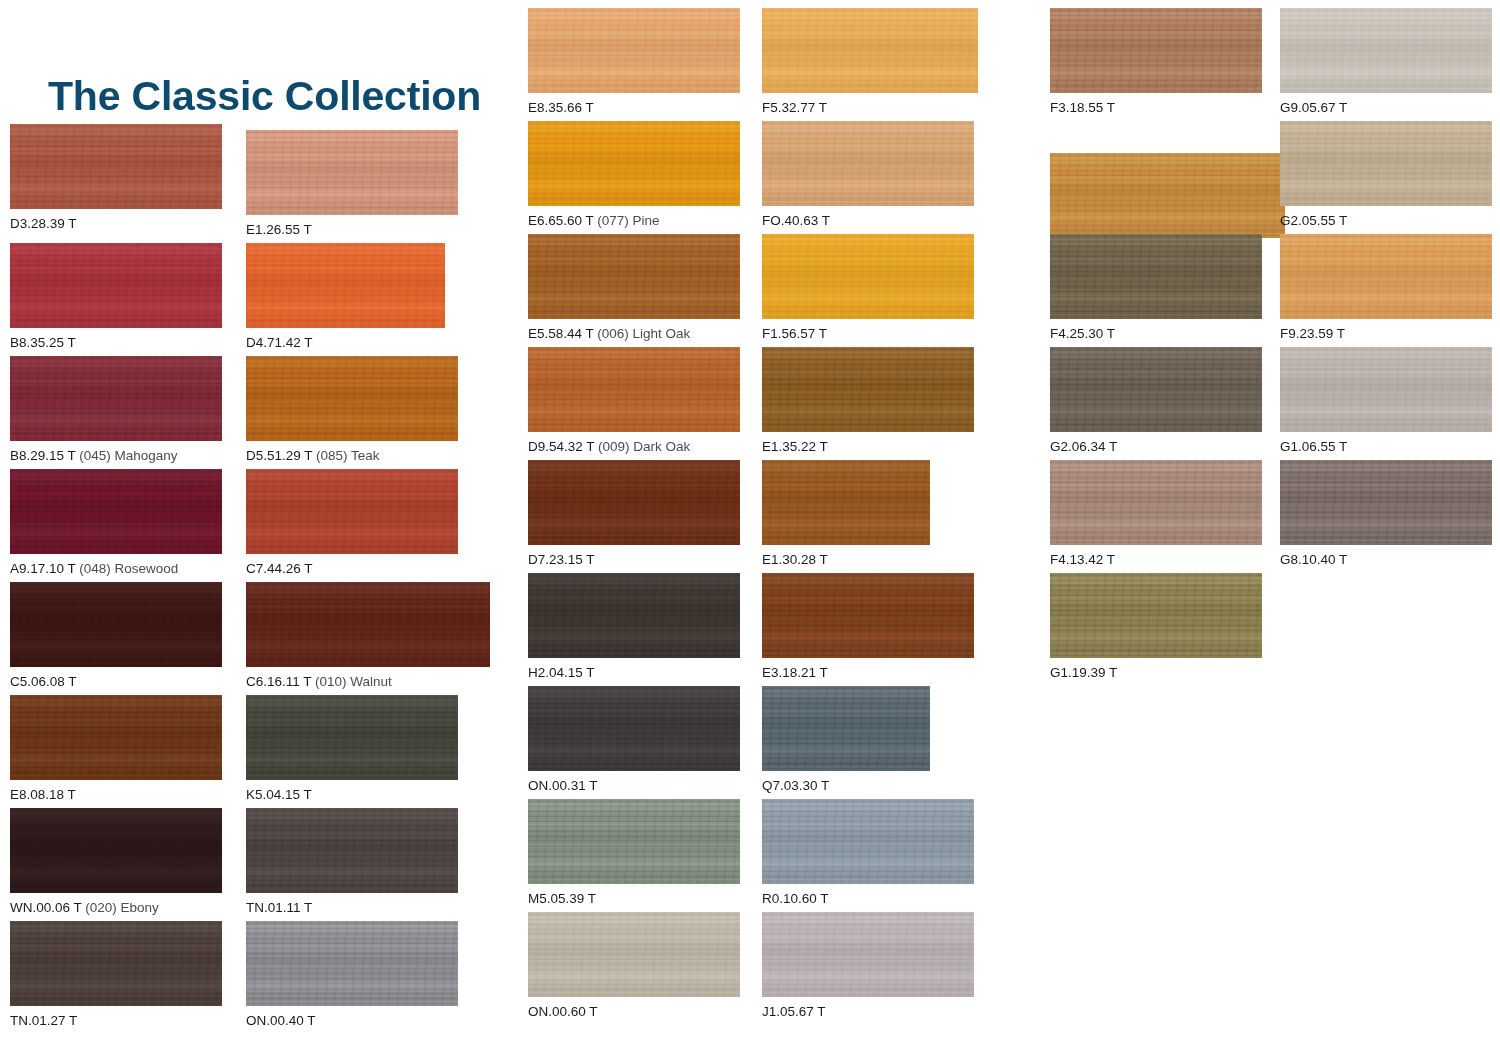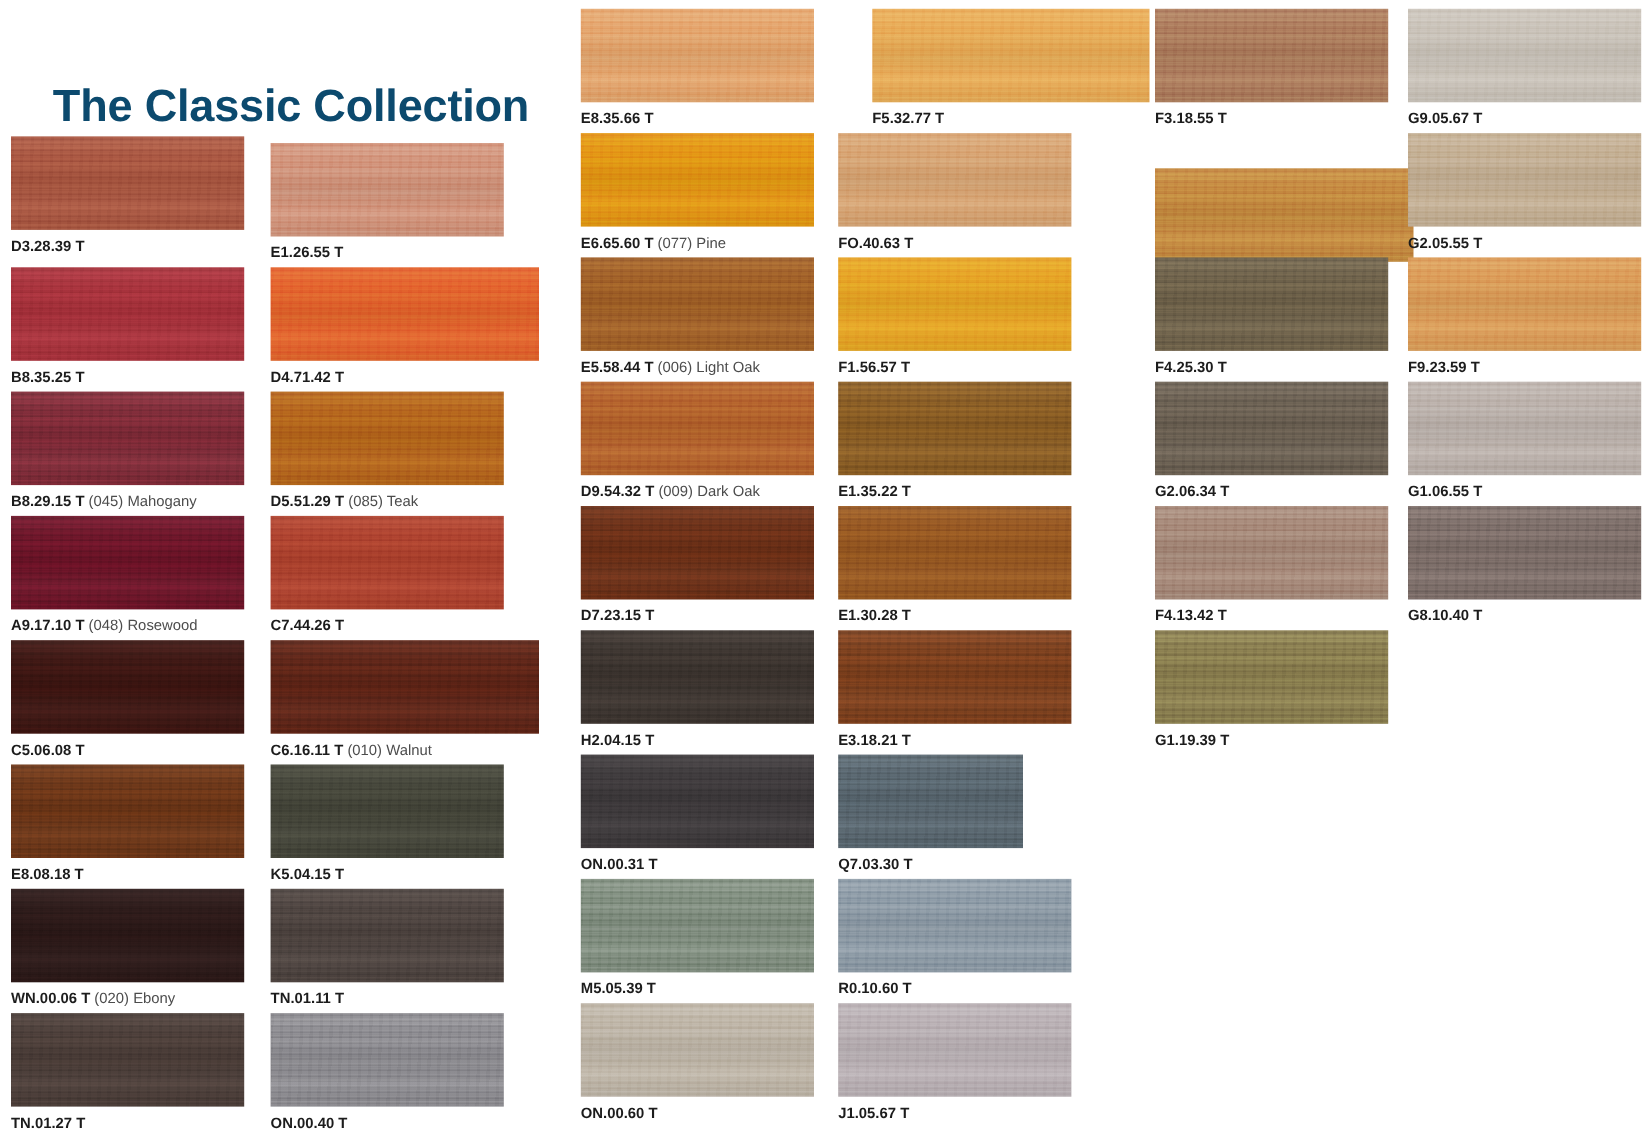--- a/index.html
+++ b/index.html
@@ -97,21 +97,21 @@
     );
   }
   .swatch-label {
     margin-top: 7px;
     font-size: 13.5px;
     line-height: 16px;
     color: #1c1c1c;
     white-space: nowrap;
   }
   .swatch-label .code {
-    font-weight: bold;
+    font-weight: normal;
   }
   .swatch-label .name {
     color: #4c4c4c;
   }
 </style>
 </head>
 <body>
 
 <h1 id="page-title">The Classic Collection</h1>
 
@@ -172,21 +172,21 @@
       </div>
       <div class="swatch-label"><span class="code">TN.01.27 T</span></div>
     </div>
     <div class="swatch-cell" style="left: 246px; top: 130px; width: 212px;">
       <div class="swatch-chip" style="height: 85px; background-color: rgb(210, 147, 122);">
         <div class="grain"></div>
         <div class="sheen"></div>
       </div>
       <div class="swatch-label"><span class="code">E1.26.55 T</span></div>
     </div>
-    <div class="swatch-cell" style="left: 246px; top: 243px; width: 244px;">
+    <div class="swatch-cell" style="left: 246px; top: 243px; width: 199px;">
       <div class="swatch-chip" style="height: 85px; background-color: rgb(228, 98, 42);">
         <div class="grain"></div>
         <div class="sheen"></div>
       </div>
       <div class="swatch-label"><span class="code">D4.71.42 T</span></div>
     </div>
     <div class="swatch-cell" style="left: 246px; top: 356px; width: 212px;">
       <div class="swatch-chip" style="height: 85px; background-color: rgb(181, 100, 25);">
         <div class="grain"></div>
         <div class="sheen"></div>
@@ -284,21 +284,21 @@
       </div>
       <div class="swatch-label"><span class="code">M5.05.39 T</span></div>
     </div>
     <div class="swatch-cell" style="left: 528px; top: 912px; width: 212px;">
       <div class="swatch-chip" style="height: 85px; background-color: rgb(191, 182, 168);">
         <div class="grain"></div>
         <div class="sheen"></div>
       </div>
       <div class="swatch-label"><span class="code">ON.00.60 T</span></div>
     </div>
-    <div class="swatch-cell" style="left: 762px; top: 8px; width: 252px; margin-left: 31px;">
+    <div class="swatch-cell" style="left: 762px; top: 8px; width: 216px;">
       <div class="swatch-chip" style="height: 85px; background-color: rgb(233, 171, 85);">
         <div class="grain"></div>
         <div class="sheen"></div>
       </div>
       <div class="swatch-label"><span class="code">F5.32.77 T</span></div>
     </div>
     <div class="swatch-cell" style="left: 762px; top: 121px; width: 212px;">
       <div class="swatch-chip" style="height: 85px; background-color: rgb(216, 164, 114);">
         <div class="grain"></div>
         <div class="sheen"></div>
@@ -312,21 +312,21 @@
       </div>
       <div class="swatch-label"><span class="code">F1.56.57 T</span></div>
     </div>
     <div class="swatch-cell" style="left: 762px; top: 347px; width: 212px;">
       <div class="swatch-chip" style="height: 85px; background-color: rgb(138, 92, 34);">
         <div class="grain"></div>
         <div class="sheen"></div>
       </div>
       <div class="swatch-label"><span class="code">E1.35.22 T</span></div>
     </div>
-    <div class="swatch-cell" style="left: 762px; top: 460px; width: 212px;">
+    <div class="swatch-cell" style="left: 762px; top: 460px; width: 168px;">
       <div class="swatch-chip" style="height: 85px; background-color: rgb(150, 86, 31);">
         <div class="grain"></div>
         <div class="sheen"></div>
       </div>
       <div class="swatch-label"><span class="code">E1.30.28 T</span></div>
     </div>
     <div class="swatch-cell" style="left: 762px; top: 573px; width: 212px;">
       <div class="swatch-chip" style="height: 85px; background-color: rgb(124, 62, 27);">
         <div class="grain"></div>
         <div class="sheen"></div>

